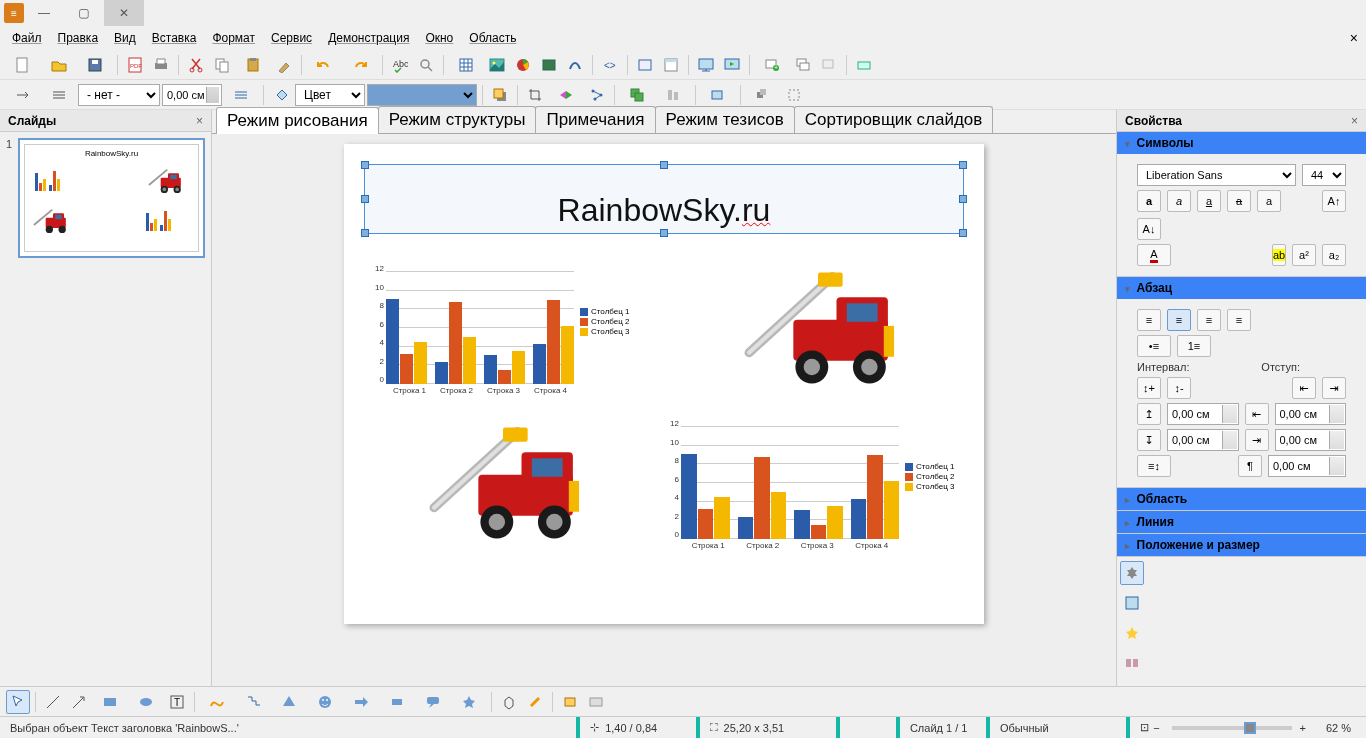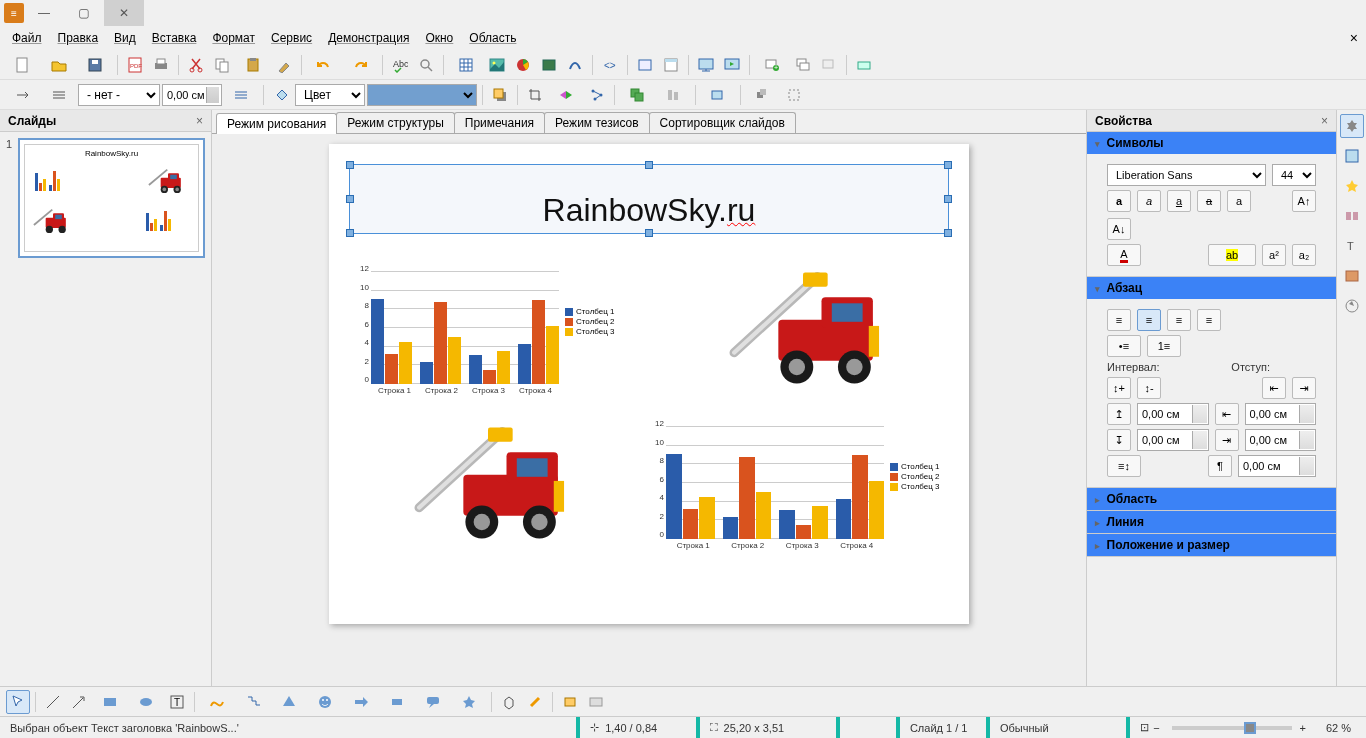--- a/index.html
+++ b/index.html
@@ -31,21 +31,21 @@
 .slides-panel { width: 212px; background: #f0f0f0; border-right: 1px solid #ccc; display: flex; flex-direction: column; }
 .panel-title { height: 22px; background: #e8e8e8; border-bottom: 1px solid #ccc; padding: 3px 8px; font-weight: bold; display:flex;align-items:center;justify-content:space-between;}
 .panel-title .x { font-weight: normal; color: #666; cursor: default; }
 .slides-list { flex: 1; padding: 6px; overflow: auto; }
 .thumb { border: 2px solid #6b9bd1; background: #fff; padding: 4px; display: flex; flex-direction: column; position: relative; height: 120px; }
 .thumb-num { position: absolute; left: -12px; top: 0; font-size: 11px; color: #444; }
 .thumb-inner{width:100%;height:100%;border:1px solid #ccc;position:relative;}
 
 .editor { flex: 1; display: flex; flex-direction: column; min-width: 0; background: #f0f0f0; }
 .view-tabs { height: 24px; display: flex; align-items: flex-end; padding: 2px 4px 0; background: #f0f0f0; border-bottom:1px solid #aaa;}
-.view-tab { padding: 3px 10px; border: 1px solid #aaa; border-bottom: none; background: #f0f0f0; margin-right: -1px; font-size: 12px; border-radius: 3px 3px 0 0; }
+.view-tab { padding: 3px 10px; border: 1px solid #aaa; border-bottom: none; background: #f0f0f0; margin-right: -1px; font-size: 17px; border-radius: 3px 3px 0 0; }
 .view-tab.active { background: #fff; position:relative; top:1px; }
 
 .canvas-scroll { flex: 1; background: #eee; overflow: auto; position: relative; display:flex;align-items:flex-start;justify-content:center;padding-top:10px;}
 .slide { width:640px; height:480px; background: #fff; box-shadow: 2px 2px 6px rgba(0,0,0,0.3); position: relative; }
 
 .sel-box { position:absolute; border: 1px solid #4a90d9; background: rgba(150,180,220,0.1); }
 .sel-handle { position:absolute; width:8px; height:8px; background:#7fb0e0; border:1px solid #2a6db3;}
 .slide-title { position:absolute; top: 48px; width:100%; text-align:center; font-size:32px; font-family:"Times New Roman",serif; color:#111;}
 .slide-title .wavy { text-decoration: underline wavy red; text-decoration-thickness: 1px; }
 
@@ -77,21 +77,21 @@
 .prop-btn.active{border-color:#6b9bd1;background:#d8e8f8;}
 .prop-spin{flex:1;height:22px;border:1px solid #aaa;background:#fff;display:flex;align-items:center;padding:0 4px;font-size:11px;position:relative;}
 .prop-spin::after{content:"";position:absolute;right:1px;top:1px;bottom:1px;width:14px;background:linear-gradient(#eee,#ddd);border-left:1px solid #aaa;}
 .prop-select{flex:1;height:22px;border:1px solid #aaa;background:#fff;font-size:11px;padding:0 4px;}
 .prop-label{font-size:11px;color:#333;}
 
 .side-tabs{width:30px;background:#f0f0f0;border-left:1px solid #ccc;display:flex;flex-direction:column;align-items:center;padding-top:4px;gap:6px;}
 .side-tab{width:24px;height:24px;border:1px solid transparent;display:flex;align-items:center;justify-content:center;border-radius:2px;}
 .side-tab.active{border-color:#6b9bd1;background:#d8e8f8;}
 
-.right-group{display:flex;}
+.right-group{display:flex;flex-direction:column;}
 
 
 .draw-bar { height: 30px; background: #f0f0f0; border-top: 1px solid #ccc; display: flex; align-items: center; padding: 2px 6px; gap: 2px; }
 
 
 .status-bar { height: 22px; background: #f0f0f0; border-top: 1px solid #ccc; display: flex; align-items: center; font-size: 11px; color: #333; }
 .status-cell { padding: 0 10px; border-right: 4px solid #14b8a6; height: 100%; display:flex;align-items:center;}
 .status-cell.flex{flex:1;}
 .zoom-slider{width:120px;height:4px;background:#ccc;position:relative;margin:0 8px;}
 .zoom-slider .thumb{position:absolute;width:10px;height:12px;background:#888;top:-4px;left:60%;}
@@ -659,21 +659,21 @@
           <div class="prop-btn">a</div>
           <div style="flex:1"></div>
           <div class="prop-btn">A↑</div>
           <div class="prop-btn">A↓</div>
         </div>
         <div class="prop-row">
           <div class="prop-btn" style="width:34px">
                   <span style="border-bottom:3px solid #c00">A</span>
                 </div>
           <div style="flex:1"></div>
-          <div class="prop-btn" style="width:48px">
+          <div class="prop-btn" style="width:14px">
                   <span style="background:#ff0">ab</span>
                 </div>
           <div class="prop-btn">a²</div>
           <div class="prop-btn">a₂</div>
         </div>
       </div>
     </div>
 
     <div class="prop-section">
       <div class="prop-head">

